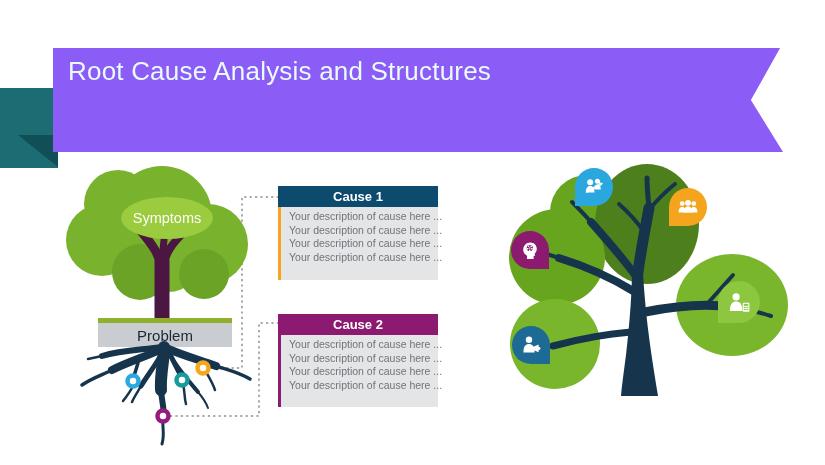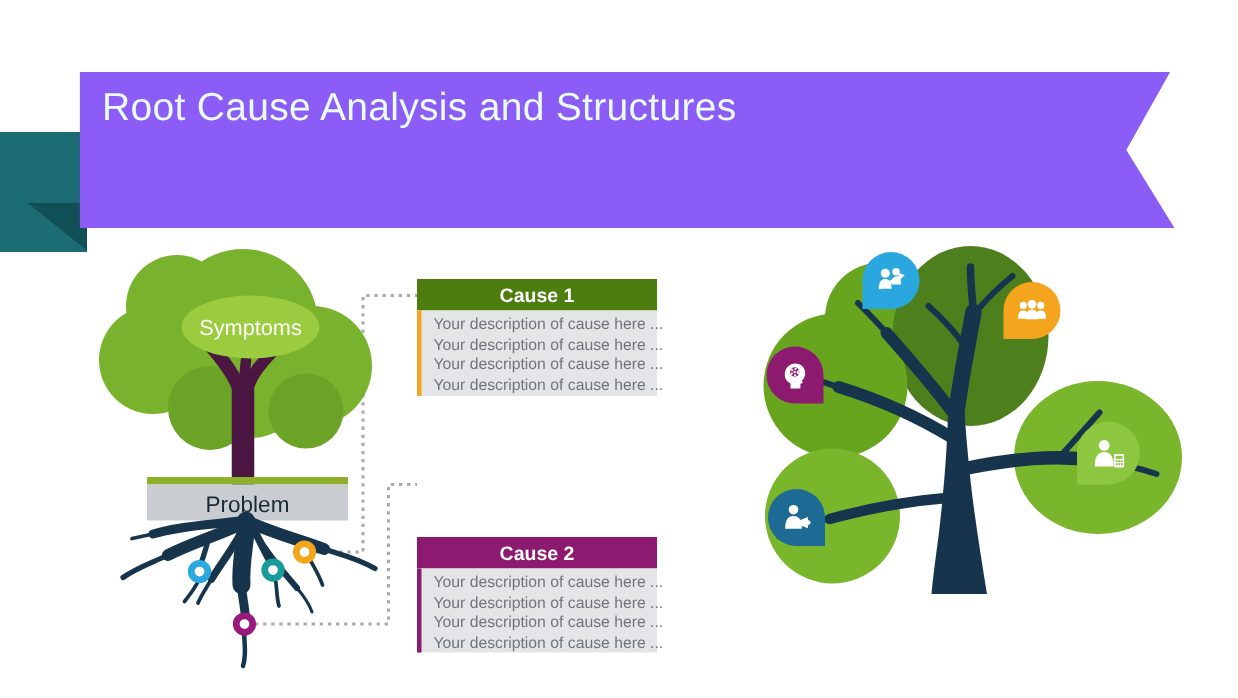--- a/index.html
+++ b/index.html
@@ -13,25 +13,25 @@
     clip-path:polygon(0 0,100% 0,100% 100%);}
   .banner-main{position:absolute;left:33px;top:48px;width:730px;height:104px;background:#8b5cf6;
     clip-path:polygon(0 0,99.6% 0,95.6% 50%,100% 100%,0 100%);margin-left:20px;}
   .banner-title{padding:4px 0 0 15px;color:#e9fbfa;font-size:26px;line-height:39px;font-weight:400;letter-spacing:.2px;}
   
   .connector-layer{position:absolute;left:0;top:0;width:825px;height:465px;pointer-events:none;}
   .left-tree-svg{position:absolute;left:60px;top:160px;width:212px;height:300px;}
   .right-tree-svg{position:absolute;left:495px;top:160px;width:322px;height:236px;}
   
   .cause-box{position:absolute;left:278px;width:160px;}
-  #cause1{top:186px;} #cause2{top:314px;margin-top:44px;}
+  #cause1{top:186px;} #cause2{top:314px;}
   .cause-header{height:21px;line-height:21px;text-align:center;color:#ffffff;font-size:13px;font-weight:700;}
-  #cause1 .cause-header{background:#4d7c0f;}
+  #cause1 .cause-header{background:#0c4a6e;}
   #cause2 .cause-header{background:#8c1a70;}
-  .cause-body{background:#e4e5e7;padding:3px 6px 2px 8px;}
+  .cause-body{background:#e4e5e7;padding:3px 6px 18px 8px;}
   #cause1 .cause-body{border-left:3px solid #f6a41f;height:52px;}
   #cause2 .cause-body{border-left:3px solid #8c1a70;height:51px;}
   .cause-line{font-size:10.5px;line-height:13.5px;color:#70747b;white-space:nowrap;}
   
   .badge{position:absolute;width:38px;height:38px;display:flex;align-items:center;justify-content:center;}
   .badge svg{width:24px;height:24px;}
   .tail-bl{border-radius:50% 50% 50% 0;}
   .tail-br{border-radius:50% 50% 0 50%;}
   #badge-growth{left:575px;top:168px;background:#29a7de;}
   #badge-team{left:669px;top:188px;background:#f5a41d;}

